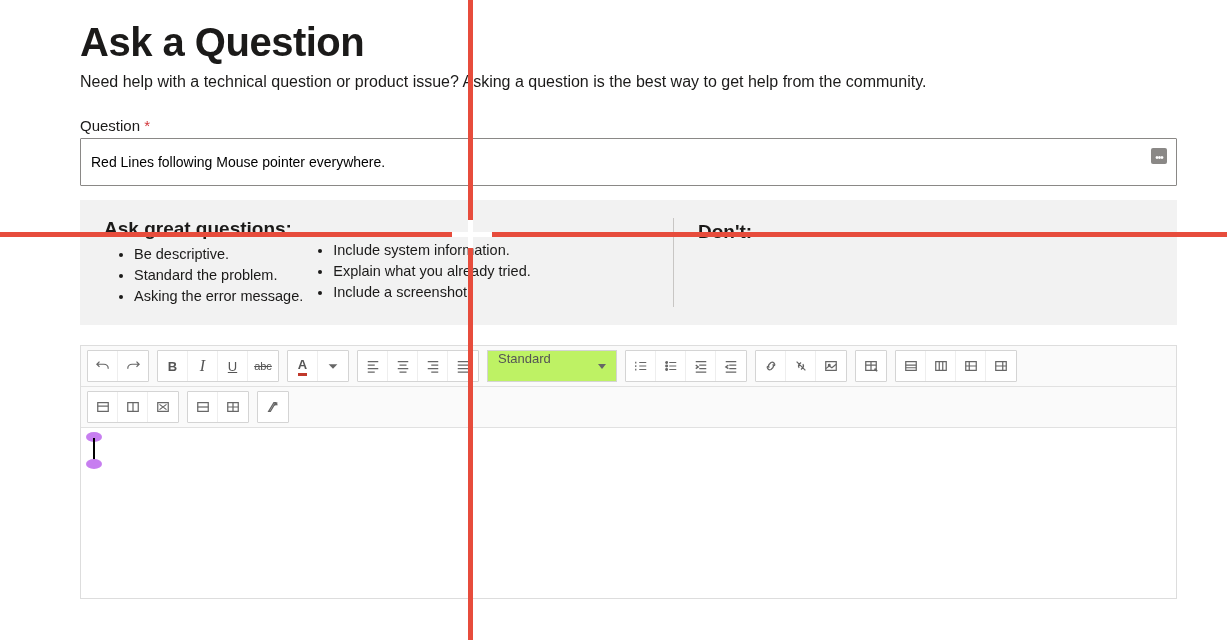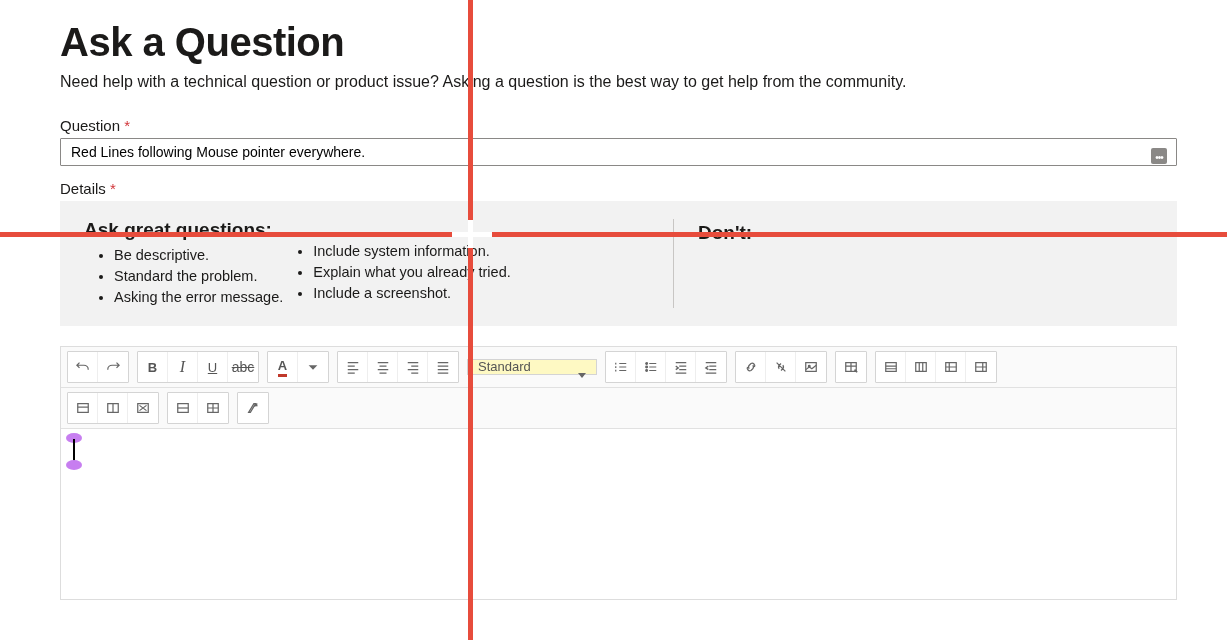--- a/index.html
+++ b/index.html
@@ -7,21 +7,21 @@
     margin: 0;
     font-family: "Segoe UI", Arial, sans-serif;
     background: #fff;
     color: #1b1a19;
     width: 1227px;
     height: 640px;
     position: relative;
     overflow: hidden;
   }
   .content {
-    padding: 20px 50px 0 60px;
+    padding: 20px 50px 0 80px;
   }
   h1 {
     font-size: 40px;
     font-weight: 600;
     margin: 0 0 8px 0;
     letter-spacing: -0.5px;
   }
   .subtitle {
     font-size: 16px;
     margin: 0 0 26px 0;
@@ -30,21 +30,21 @@
     font-size: 15px;
     margin-bottom: 4px;
   }
   .required { color: #d13438; }
   .text-input-wrap {
     position: relative;
     margin-bottom: 14px;
   }
   .text-input {
     width: 100%;
-    height: 28px;
+    height: 48px;
     border: 1px solid #8a8886;
     padding: 6px 40px 6px 10px;
     font-size: 14px;
     font-family: inherit;
     outline: none;
     border-radius: 1px;
   }
   .input-badge {
     position: absolute;
     right: 10px;
@@ -121,38 +121,38 @@
     color: #555;
     background: #fff;
     cursor: pointer;
     border-right: 1px solid #eee;
   }
   .tbtn:last-child { border-right: none; }
   .tbtn svg { width: 14px; height: 14px; stroke: #666; fill: none; stroke-width: 1.4; }
   .tbtn.bold-b { font-weight: 700; }
   .tbtn.italic-i { font-style: italic; font-family: "Times New Roman", serif; font-size: 16px;}
   .tbtn.ul-u { text-decoration: underline; }
-  .tbtn.strike { text-decoration: line-through; font-size: 14px; }
+  .tbtn.strike { text-decoration: line-through; font-size: 11px; }
   .color-a {
     font-weight: 700;
     border-bottom: 3px solid #c0392b;
     line-height: 16px;
     height: 19px;
   }
   .format-select {
     border: 1px solid #d4d4d4;
-    height: 16px;
-    background: #fef9c3;
+    height: 32px;
+    background: #bef264;
     padding: 0 30px 0 10px;
     font-size: 13px;
     color: #555;
     margin-right: 8px;
     position: relative;
     display: inline-flex;
-    align-items: flex-end;
+    align-items: flex-start;
     min-width: 130px;
     cursor: pointer;
   }
   .format-select::after {
     content: '';
     position: absolute;
     right: 10px;
     top: 13px;
     border-left: 4px solid transparent;
     border-right: 4px solid transparent;
@@ -197,23 +197,20 @@
   <p class="subtitle">Need help with a technical question or product issue? Asking a question is the best way to get help from the community.</p>
 
   <div class="field-label">
     <span>Question</span> <span class="required">*</span>
   </div>
   <div class="text-input-wrap">
     <input class="text-input" type="text" value="Red Lines following Mouse pointer everywhere." style="">
     <div class="input-badge">•••</div>
   </div>
 
-  <div class="field-label">
-    <span>Details</span> <span class="required">*</span>
-  </div>
 
   <div class="tips-panel">
     <div class="tips-left">
       <div class="tips-col">
         <div class="tips-heading">Ask great questions:</div>
         <ul>
           <li>Be descriptive.</li>
           <li>Standard the problem.</li>
           <li>Asking the error message.</li>
         </ul>

